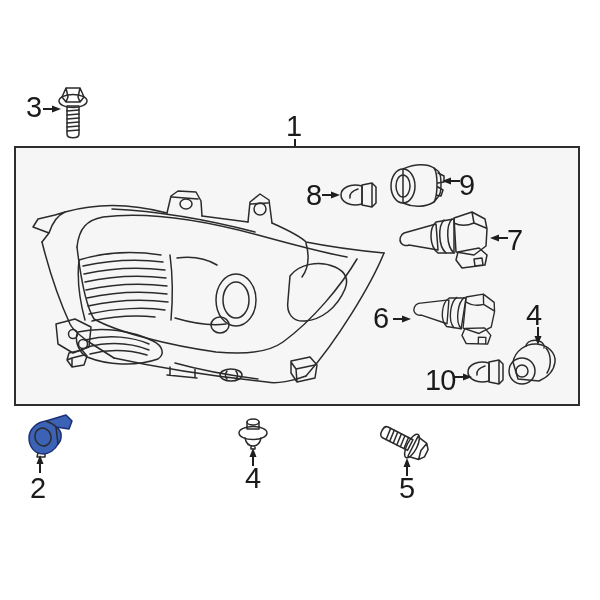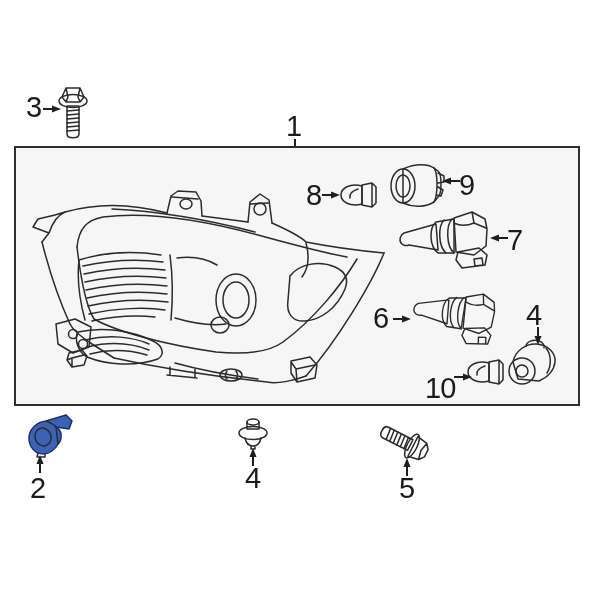--- a/index.html
+++ b/index.html
@@ -156,21 +156,21 @@
   <svg class="arrow down" style="left:528px;top:331px" viewBox="0 0 20 10">
     <line x1="1" y1="5" x2="12" y2="5"></line>
       <polygon points="19,5 10,1.5 10,8.5"></polygon>
   </svg>
 
   <svg class="art" style="left:464px;top:356px" width="42" height="32" viewBox="0 0 42 30">
     <path class="fillg" d="M25,5 L35,3 L39,7 L39,23 L35,27 L25,25 Z M35,3 L35,27"></path>
     <path class="fillg" d="M25,6 C13,3 4,8 4,15 C4,22 13,27 25,24 Z"></path>
     <path d="M21,9 C15,11 12,14 13,18"></path>
   </svg>
-  <span class="part-num" style="left:425px;top:374px">10</span>
+  <span class="part-num" style="left:425px;top:366px">10</span>
   <svg class="arrow right" style="left:453px;top:372px" viewBox="0 0 20 10">
     <line x1="1" y1="5" x2="12" y2="5"></line>
       <polygon points="19,5 10,1.5 10,8.5"></polygon>
   </svg>
 
   <svg class="art" style="left:25px;top:411px" width="52" height="48" viewBox="0 0 52 48">
     <path d="M21,10 L41,4 L47,10 L44,18 L31,16 C38,20 37,29 33,33 C30,39 24,43 18,43 C10,43 4,36 4,27 C4,18 12,11 21,10 Z" style="fill: rgb(59, 98, 181); stroke: rgb(29, 46, 120);"></path>
     <g style="stroke: rgb(29, 46, 120);">
       <ellipse cx="18" cy="26" rx="8" ry="9" transform="rotate(-20 18 26)"></ellipse>
       <path d="M31,16 L33,33 M21,10 C26,12 30,14 31,16 M13,42 L12,46 L20,46 L20,43"></path>

